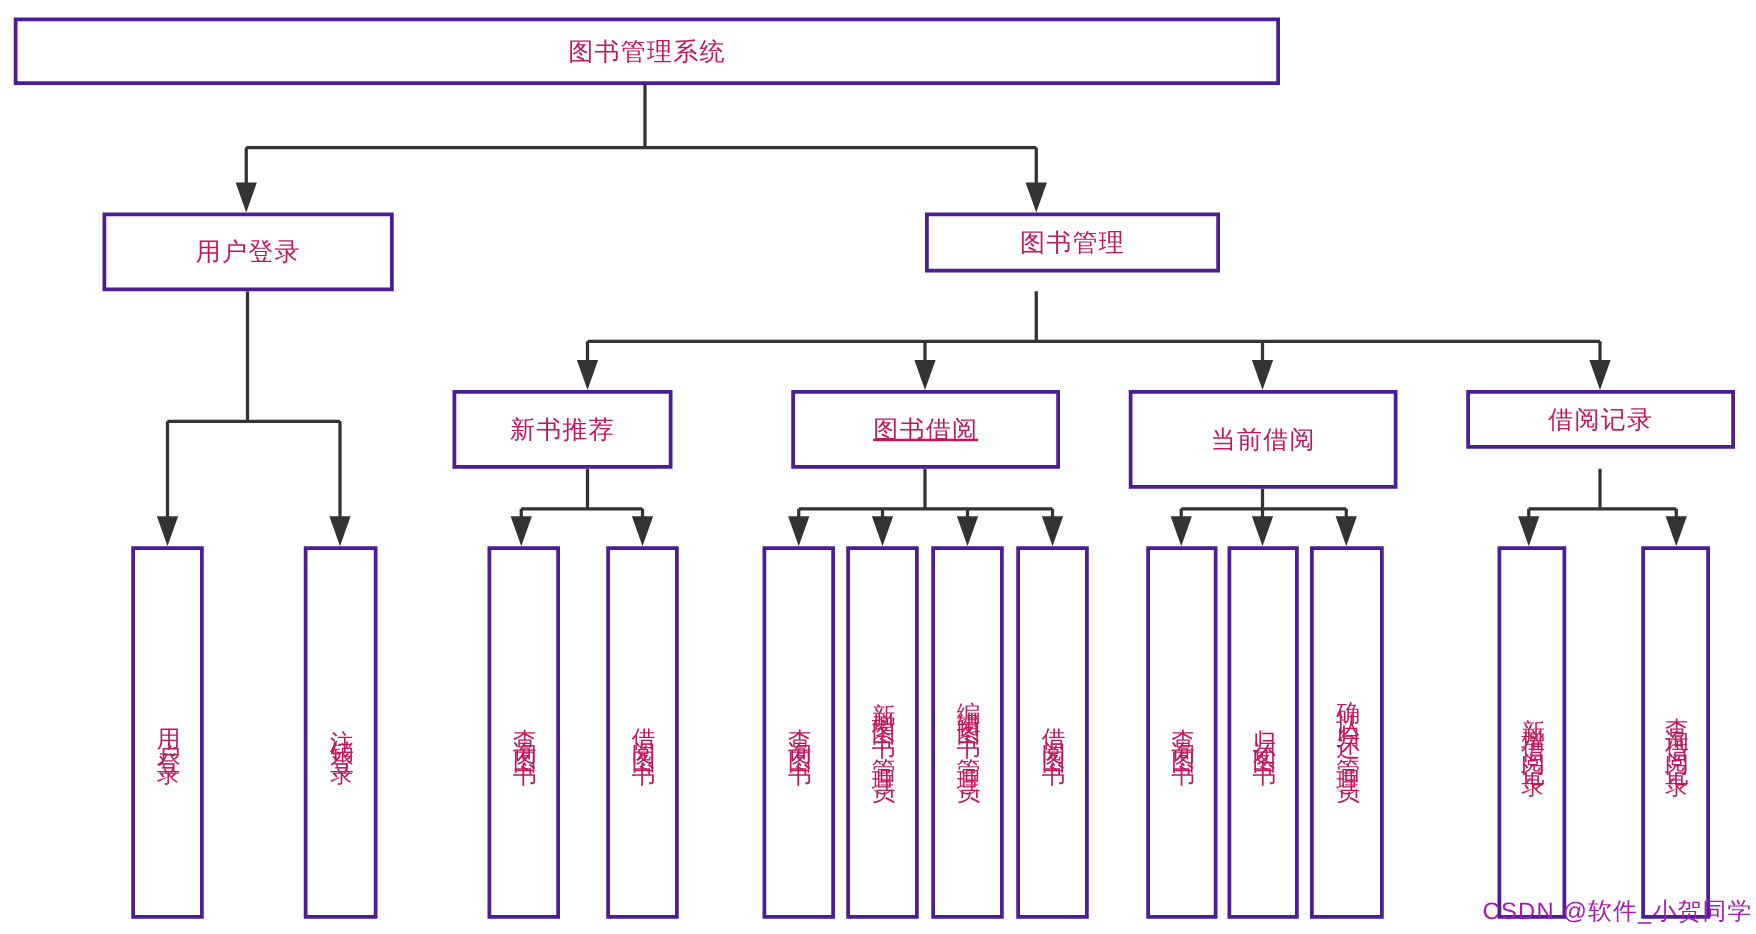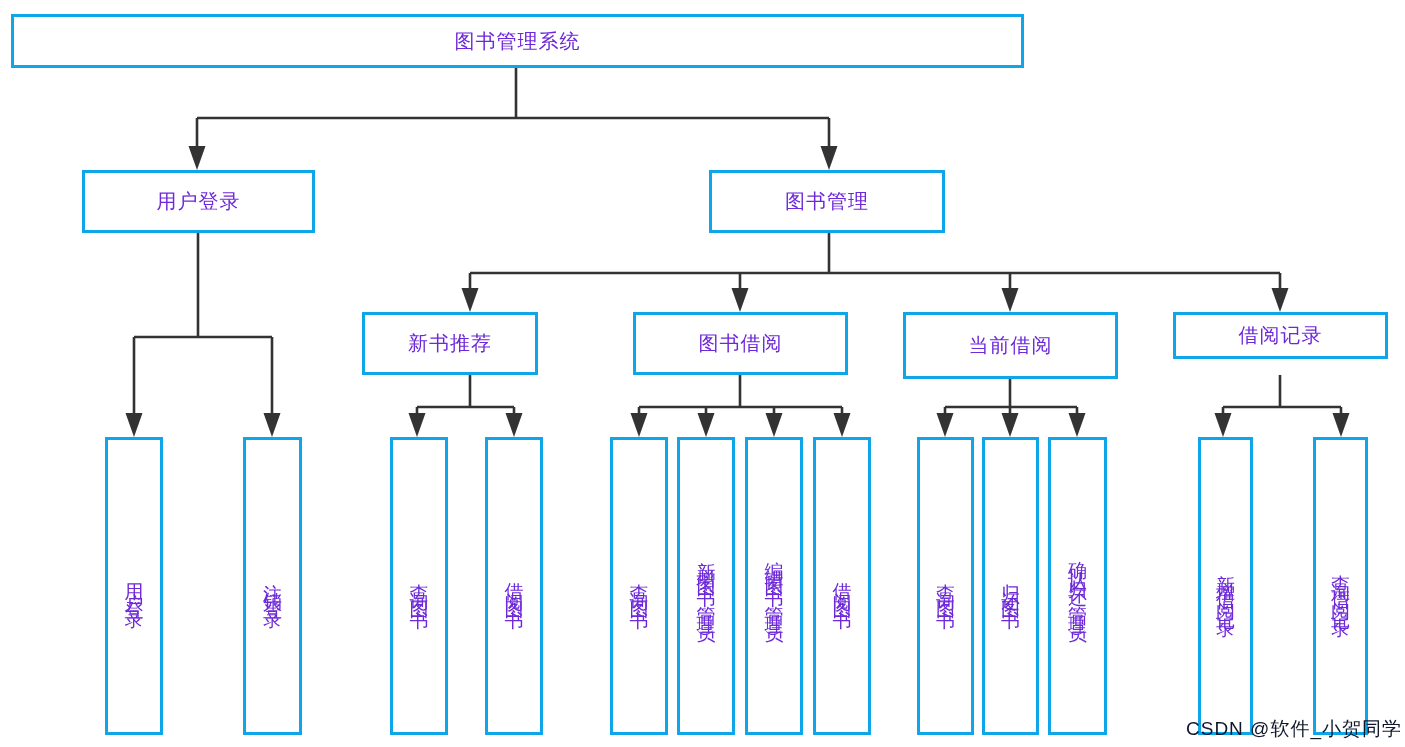--- a/index.html
+++ b/index.html
@@ -18,46 +18,46 @@
   .connectors {
     position: absolute;
     left: 0;
     top: 0;
     z-index: 1;
   }
   .node {
     position: absolute;
     box-sizing: border-box;
     background: #ffffff;
-    border: 3px solid #0ea5e9;
+    border: 3px solid #4c1d95;
     display: flex;
     align-items: center;
     justify-content: center;
-    color: #6d28d9;
+    color: #be185d;
     z-index: 2;
   }
   .node.h {
     font-size: 20px;
     letter-spacing: 1px;
     white-space: nowrap;
   }
   .node.v span {
     writing-mode: vertical-rl;
     text-orientation: mixed;
     font-size: 19px;
     line-height: 1.15;
     letter-spacing: 9px;
     white-space: nowrap;
   }
   .watermark {
     position: absolute;
     left: 1186px;
     top: 716px;
     font-size: 19px;
-    color: #0f172a;
+    color: #a21caf;
     letter-spacing: 1px;
     white-space: nowrap;
     z-index: 5;
   }
 </style>
 </head>
 <body>
 
 <div class="stage">
 
@@ -93,31 +93,31 @@
     </g>
   </svg>
 
   <div class="node h" style="left:11px; top:14px; width:1013px; height:54px;">
     <span>图书管理系统</span>
   </div>
 
   <div class="node h" style="left:82px; top:170px; width:233px; height:63px;">
     <span>用户登录</span>
   </div>
-  <div class="node h" style="left:709px; top:170px; width:236px; height:63px;text-align:right;">
+  <div class="node h" style="left:740px; top:170px; width:236px; height:48px;text-align:right;">
     <span>图书管理</span>
   </div>
 
   <div class="node h" style="left:362px; top:312px; width:176px; height:63px;">
     <span>新书推荐</span>
   </div>
-  <div class="node h" style="left:633px; top:312px; width:215px; height:63px;">
+  <div class="node h" style="left:633px; top:312px; width:215px; height:63px;text-decoration:underline;">
     <span>图书借阅</span>
   </div>
-  <div class="node h" style="left:903px; top:312px; width:215px; height:67px;">
+  <div class="node h" style="left:903px; top:312px; width:215px; height:79px;">
     <span>当前借阅</span>
   </div>
   <div class="node h" style="left:1173px; top:312px; width:215px; height:47px;">
     <span>借阅记录</span>
   </div>
 
   <div class="node v" style="left:105px; top:437px; width:58px; height:298px;">
     <span>用户登录</span>
   </div>
   <div class="node v" style="left:243px; top:437px; width:59px; height:298px;">

